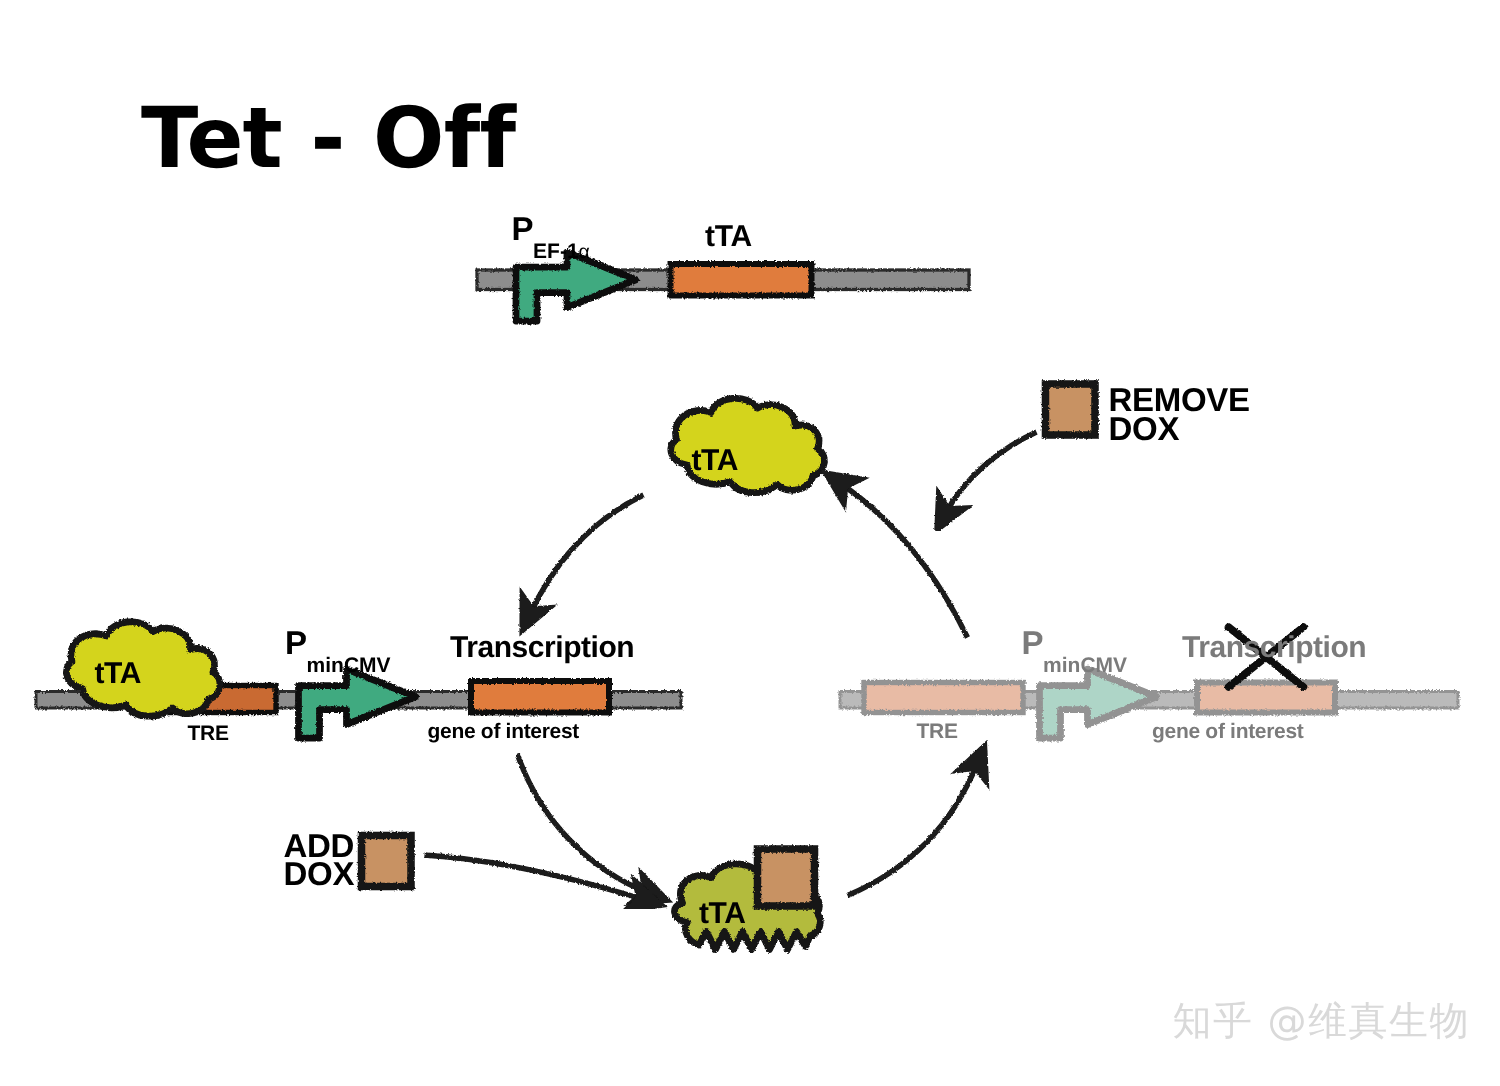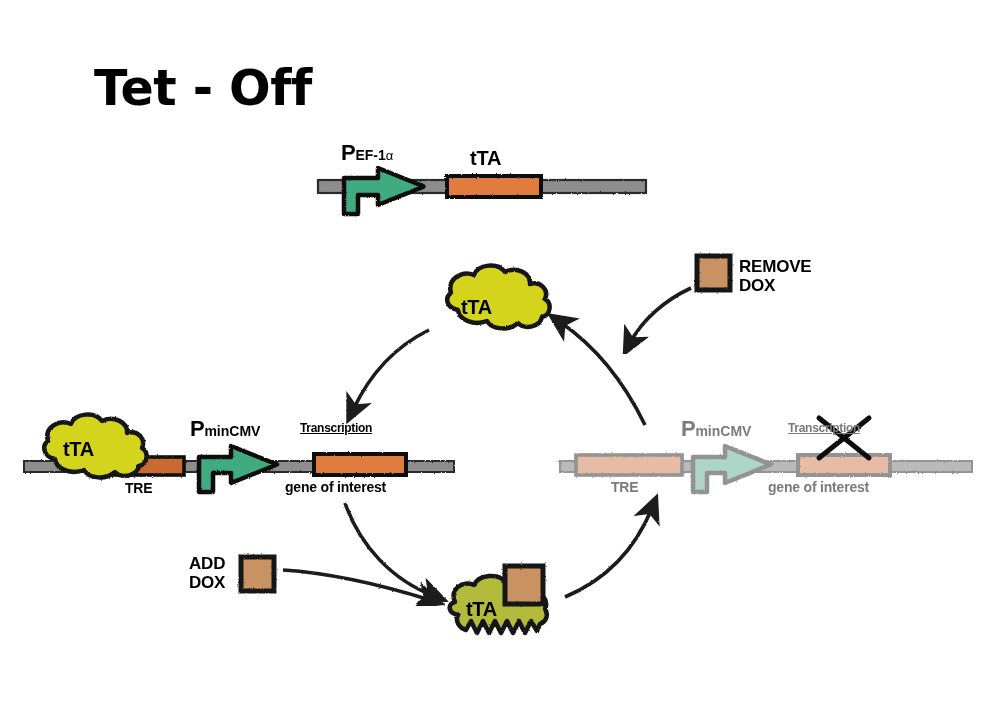--- a/index.html
+++ b/index.html
@@ -9,33 +9,33 @@
     font-family:"Liberation Sans", sans-serif;
     overflow:hidden;
     position:relative;
   }
   #stage{position:absolute;left:0;top:0;width:1000px;height:724px;}
   #svgroot{position:absolute;left:0;top:0;width:1000px;height:724px;}
 
   .lbl{position:absolute;white-space:nowrap;font-weight:bold;color:#000;}
 
   #page-title{
-    left:94px;top:60px;font-size:49px;letter-spacing:-0.5px;
+    left:94px;top:60px;font-size:56px;letter-spacing:-0.5px;
     font-family:"DejaVu Sans","Liberation Sans",sans-serif;
     font-weight:bold;
   }
 
   .prom-lbl{font-size:22px;letter-spacing:-0.3px;}
-  .prom-lbl .sub{font-size:14px;vertical-align:baseline;position:relative;top:0;letter-spacing:0px;}
+  .prom-lbl .sub{font-size:14px;vertical-align:baseline;position:relative;top:12px;letter-spacing:0px;}
   .prom-lbl .sub .alpha{font-weight:normal;font-size:13px;}
 
   .gene-lbl{font-size:20px;letter-spacing:-0.2px;}
   .small-lbl{font-size:14px;letter-spacing:-0.2px;}
-  .transcr-lbl{font-size:12px;letter-spacing:-0.3px;text-decoration:underline;}
-  .dox-lbl{font-size:17px;line-height:19px;letter-spacing:-0.2px;}
+  .transcr-lbl{font-size:20px;letter-spacing:-0.3px;}
+  .dox-lbl{font-size:22px;line-height:19px;letter-spacing:-0.2px;}
   .faded{color:#7b7b7b;}
 
   .tta-txt{
     position:absolute;font-weight:bold;font-size:20px;color:#000;
     letter-spacing:-0.3px;
   }
 
   #watermark{
     position:absolute;right:20px;bottom:26px;
     color:#d9d9d9;font-size:26px;font-weight:normal;
@@ -237,14 +237,15 @@
 
   <div class="lbl dox-lbl" style="left:189px;top:554px;text-align:left;width:48px;">
     <div>ADD</div>
     <div>DOX</div>
   </div>
   <div class="lbl dox-lbl" style="left:739px;top:257px;">
     <div>REMOVE</div>
     <div>DOX</div>
   </div>
 
+  <div id="watermark">知乎 @维真生物</div>
 
 </div>
 
 </body></html>

